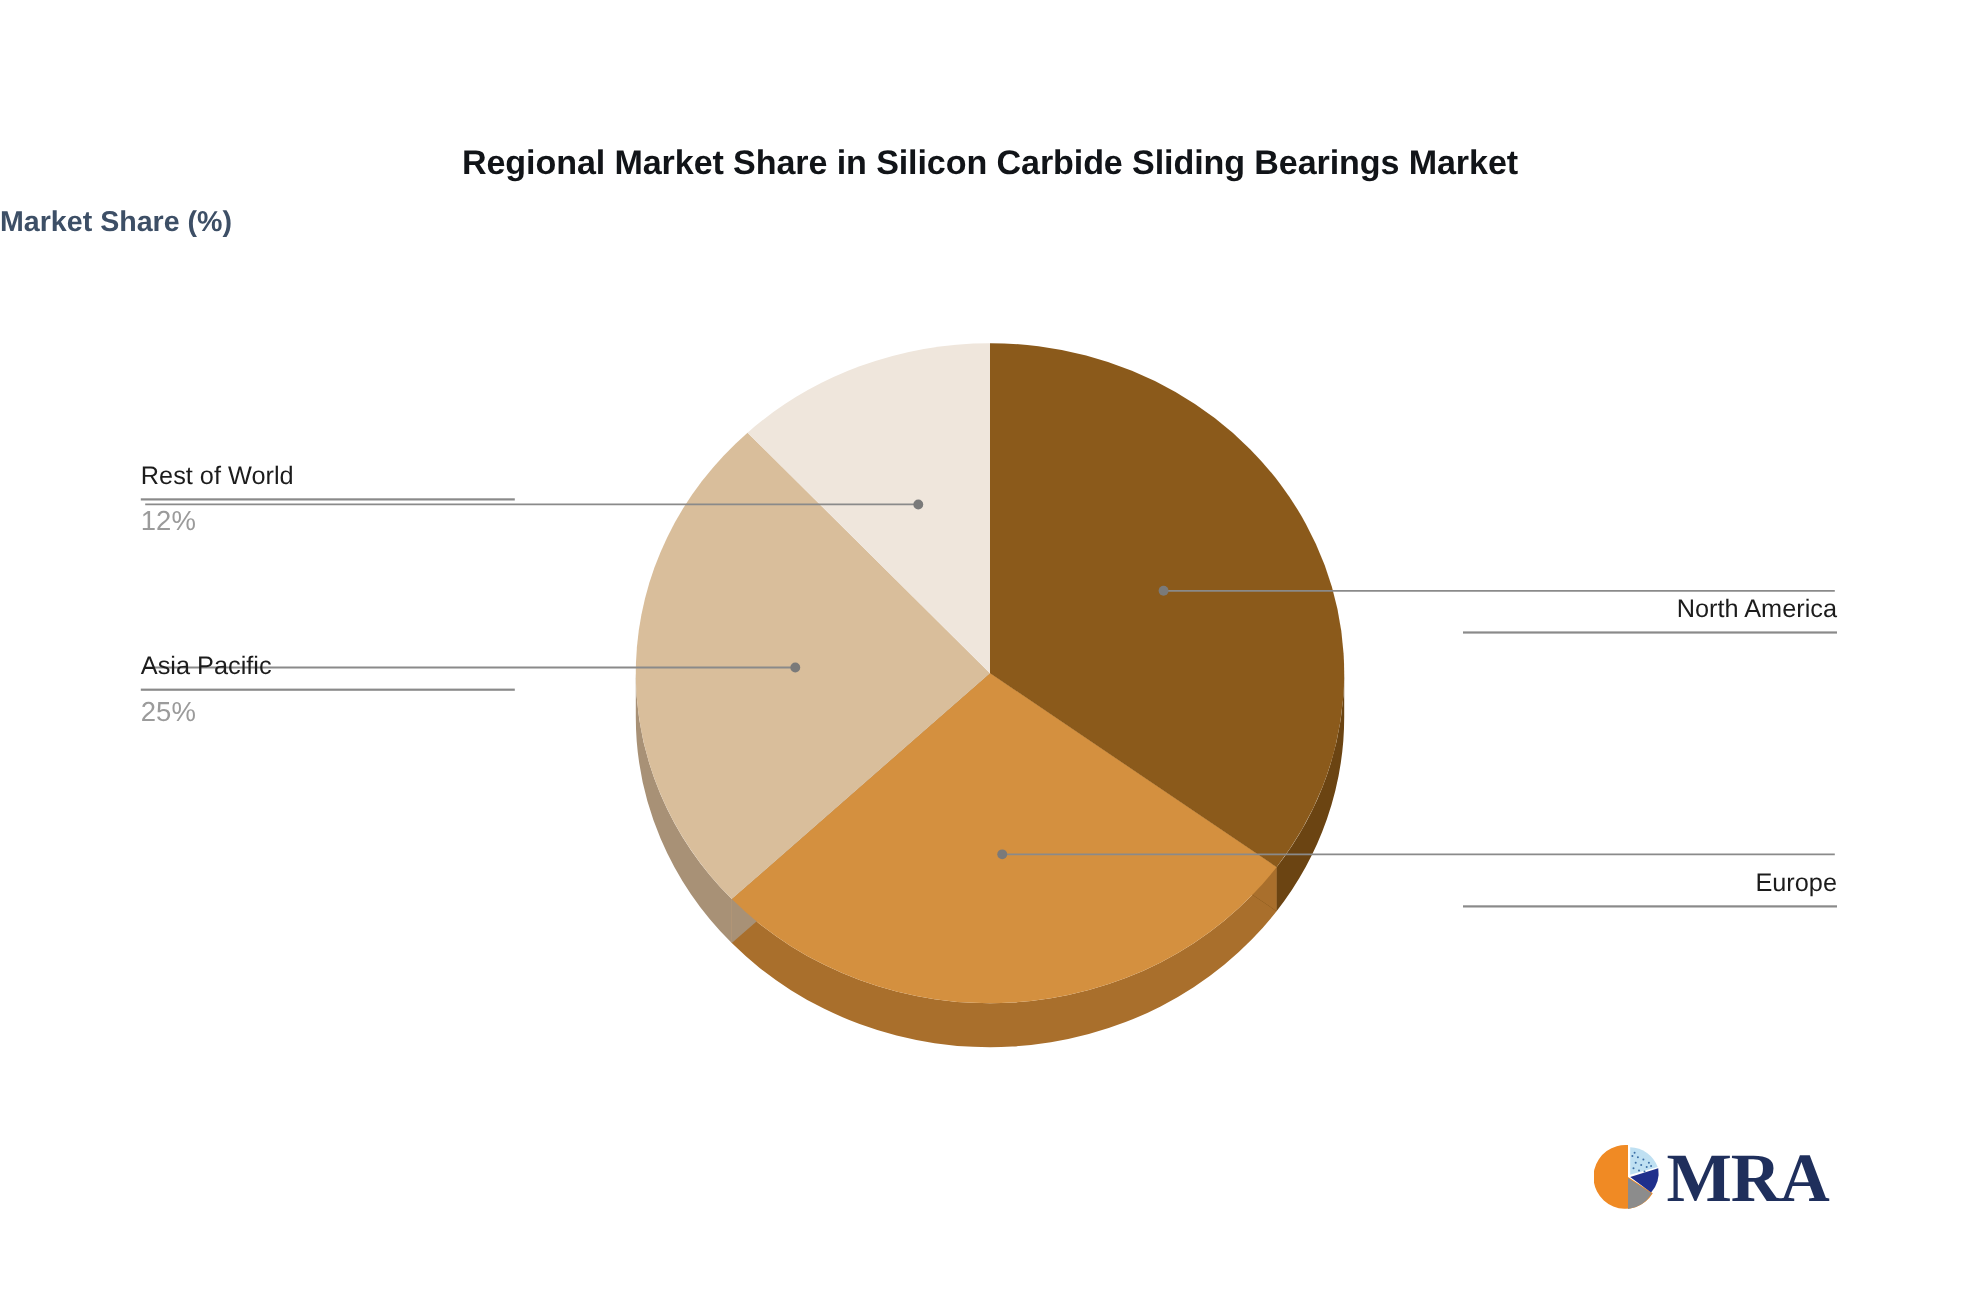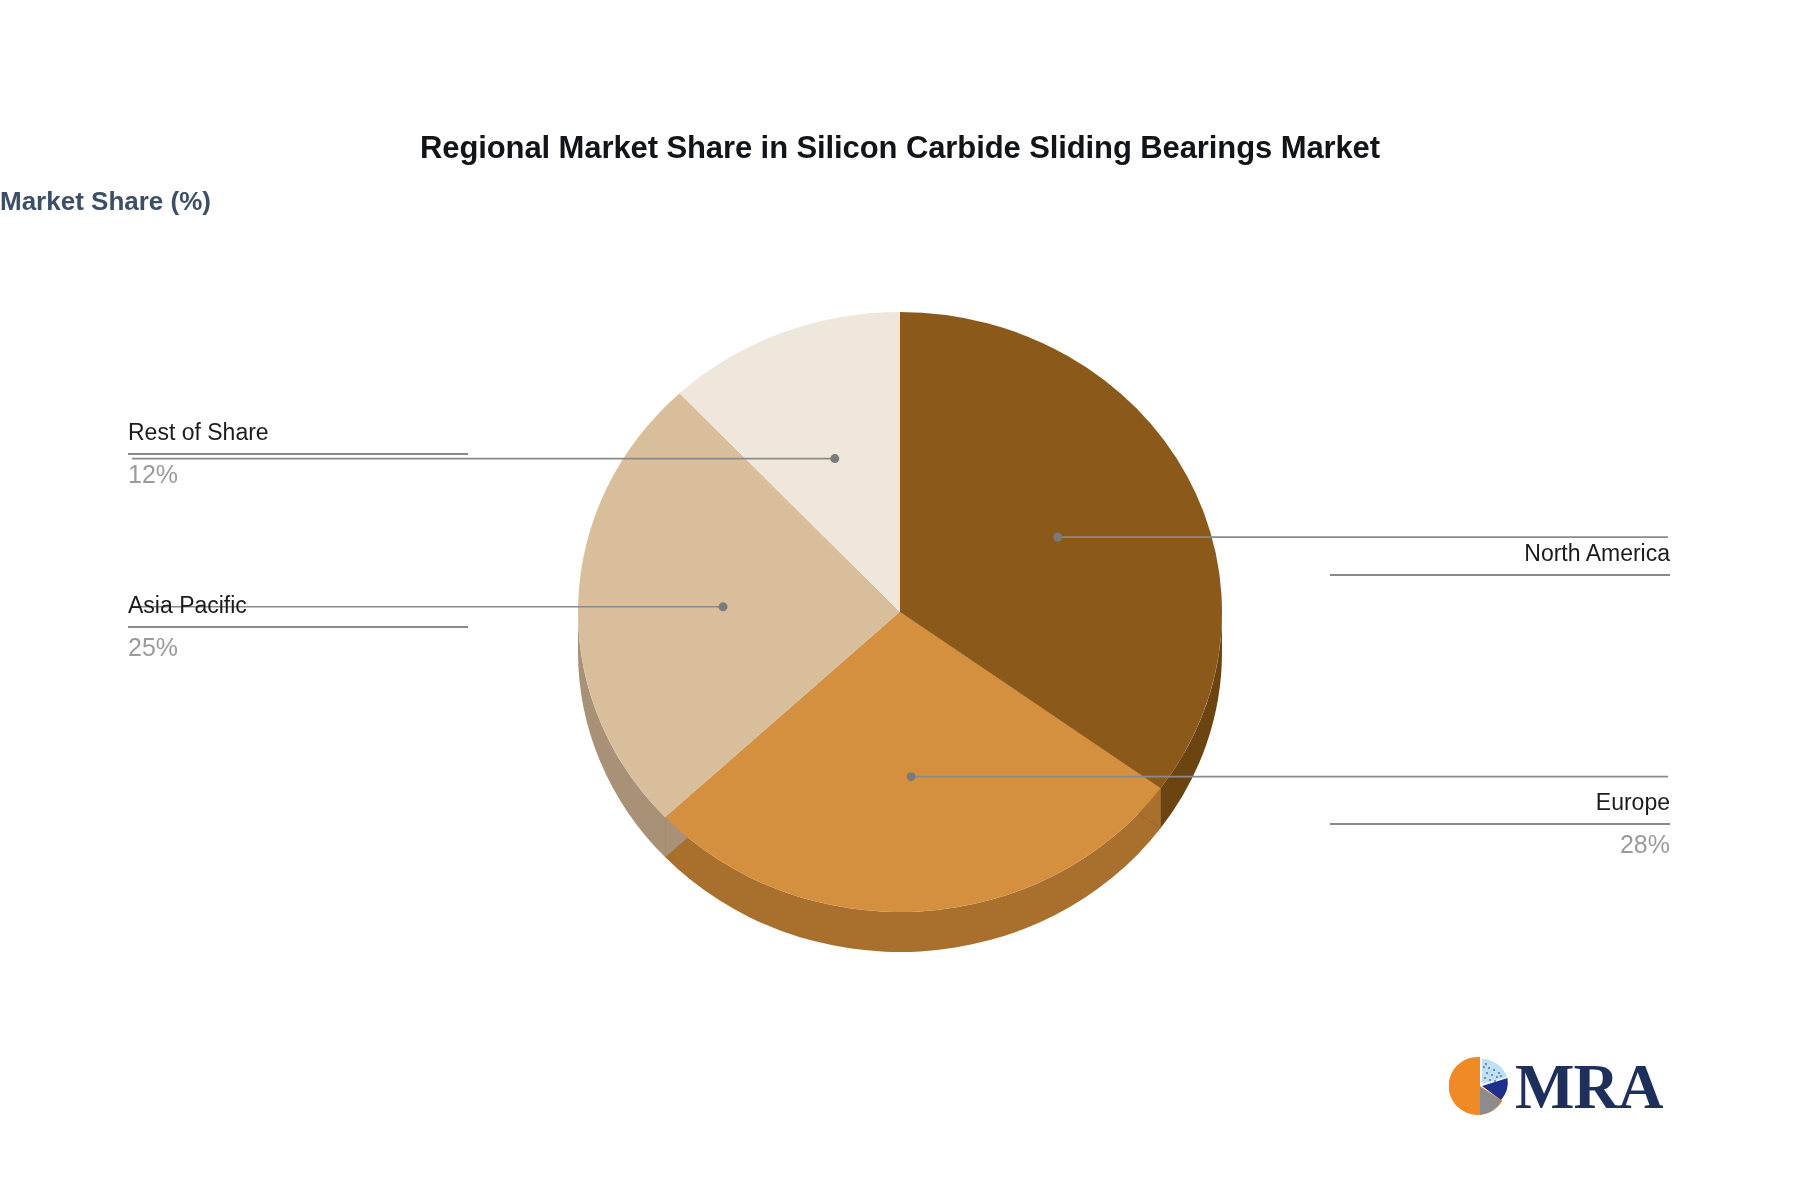--- a/index.html
+++ b/index.html
@@ -76,21 +76,20 @@
   .callout.left { text-align: left; }
   .callout.right { text-align: right; }
 
   
   #logo {
     position: absolute;
     left: 1449px;
     top: 1039px;
     width: 200px;
     height: 72px;
-    margin-top: 16px;
   }
   #logo .logo-text {
     position: absolute;
     left: 66px;
     top: -4px;
     font-family: "Liberation Serif", serif;
     font-size: 63px;
     font-weight: bold;
     color: #1f2f5c;
     letter-spacing: -1px;
@@ -130,40 +129,39 @@
         <path d="M 911.1202010086414 776.6744101906648 L 1668 776.6744101906648 " stroke="#8A8A8A" stroke-width="1.6" fill="none"></path>
         <circle cx="911.1202010086414" cy="776.6744101906648" r="4.5" fill="#7a7a7a"></circle>
         <path d="M 722.9873881592289 606.8172247521089 L 132 606.8172247521089 " stroke="#8A8A8A" stroke-width="1.6" fill="none"></path>
         <circle cx="722.9873881592289" cy="606.8172247521089" r="4.5" fill="#7a7a7a"></circle>
         <path d="M 834.8051417195436 458.5868798284385 L 132 458.5868798284385 " stroke="#8A8A8A" stroke-width="1.6" fill="none"></path>
         <circle cx="834.8051417195436" cy="458.5868798284385" r="4.5" fill="#7a7a7a"></circle>
       </g>
   </svg>
 
   <div class="callout left" style="left:128px; top:416px;">
-    <div class="cl-name">Rest of Share</div>
+    <div class="cl-name">Rest of World</div>
     <div class="cl-rule"></div>
     <div class="cl-value">12%</div>
   </div>
 
   <div class="callout left" style="left:128px; top:589px;">
     <div class="cl-name">Asia Pacific</div>
     <div class="cl-rule"></div>
     <div class="cl-value">25%</div>
   </div>
 
   <div class="callout right" style="left:1330px; top:537px;">
     <div class="cl-name">North America</div>
     <div class="cl-rule"></div>
   </div>
 
   <div class="callout right" style="left:1330px; top:786px;text-align:right;">
     <div class="cl-name">Europe</div>
     <div class="cl-rule"></div>
-    <div class="cl-value">28%</div>
   </div>
 
   <div id="logo">
     <svg width="62" height="62" viewBox="0 0 62 62">
       <path d="M31 31 L31 2 A29 29 0 1 0 53.5 45.8 Z" fill="#F08A24"></path>
       <path d="M31 31 L31 2 A29 29 0 0 1 58.5 22 Z" fill="#FFFFFF"></path>
       <path d="M33 29 L33 4 A27 27 0 0 1 58 22 Z" fill="#BFE0F2"></path>
       <path d="M33 31 L58.5 23 A27 27 0 0 1 52 45 Z" fill="#1F2F8C"></path>
       <path d="M31 32 L52.5 46 A29 29 0 0 1 31 60 Z" fill="#8C8C8C"></path>
       <g fill="#3B6EA5">

